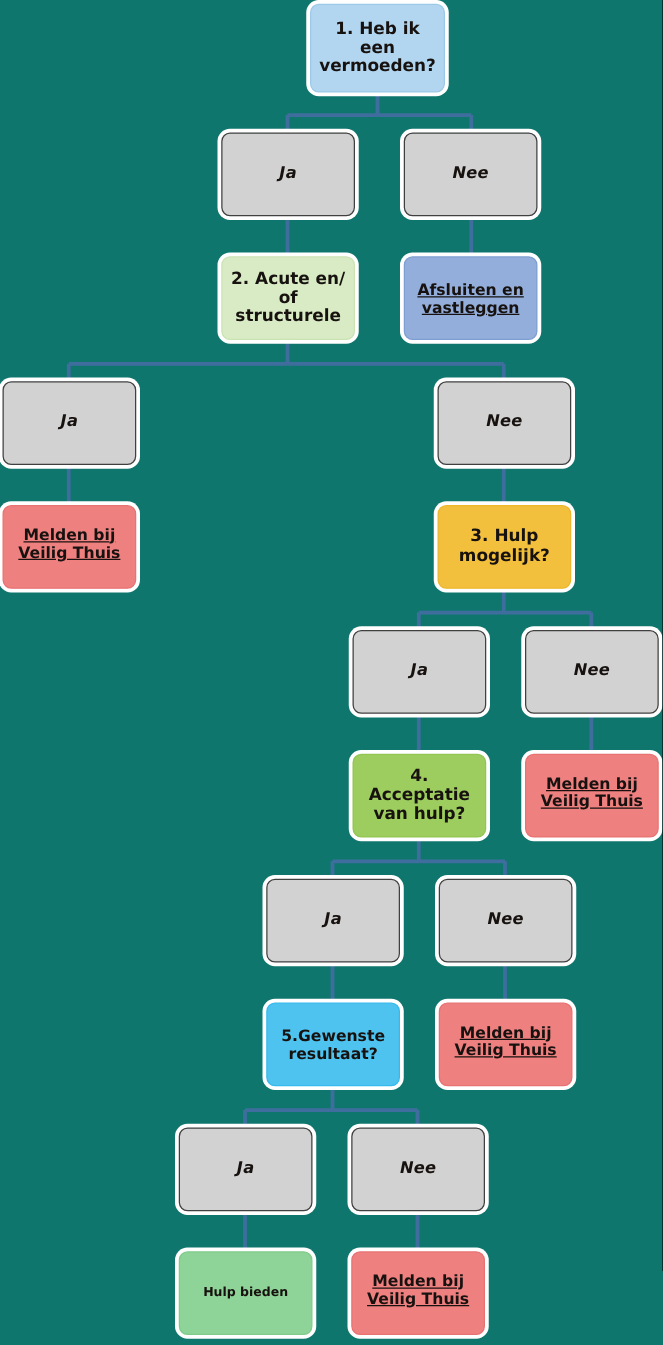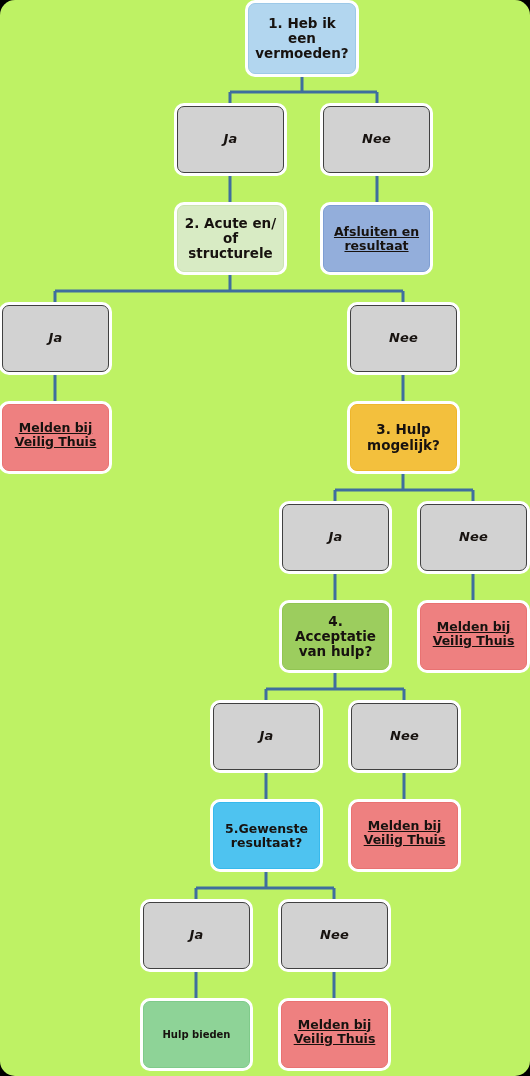--- a/index.html
+++ b/index.html
@@ -4,23 +4,22 @@
 <style>
   html,body{margin:0;padding:0;background:#000;}
   body{
     font-family:"DejaVu Sans","Liberation Sans",sans-serif;
     -webkit-font-smoothing:antialiased;
   }
   #stage{
     position:relative;
     width:530px;
     height:1076px;
-    background:#bef264;
+    background:#0f766e;
     overflow:hidden;
-    border-radius:15px;
   }
   svg#wires{
     position:absolute;
     left:0; top:0;
     width:530px; height:1076px;
     pointer-events:none;
   }
   .node{
     position:absolute;
     box-sizing:border-box;
@@ -139,21 +138,21 @@
   </div>
 
   <div class="node n-lgreen" style="left:177px;top:205px;width:107px;height:67px;">
     <span class="txt q">2. Acute en/
 of
 structurele</span>
   </div>
 
   <div class="node n-peri align-mid-low" style="left:323px;top:205px;width:107px;height:67px;">
     <span class="txt act">Afsluiten en
-resultaat</span>
+vastleggen</span>
   </div>
 
   <div class="node n-gray" style="left:2px;top:305px;width:107px;height:67px;">
     <span class="txt lbl-ja">Ja</span>
   </div>
 
   <div class="node n-gray" style="left:350px;top:305px;width:107px;height:67px;">
     <span class="txt lbl-nee">Nee</span>
   </div>
 

